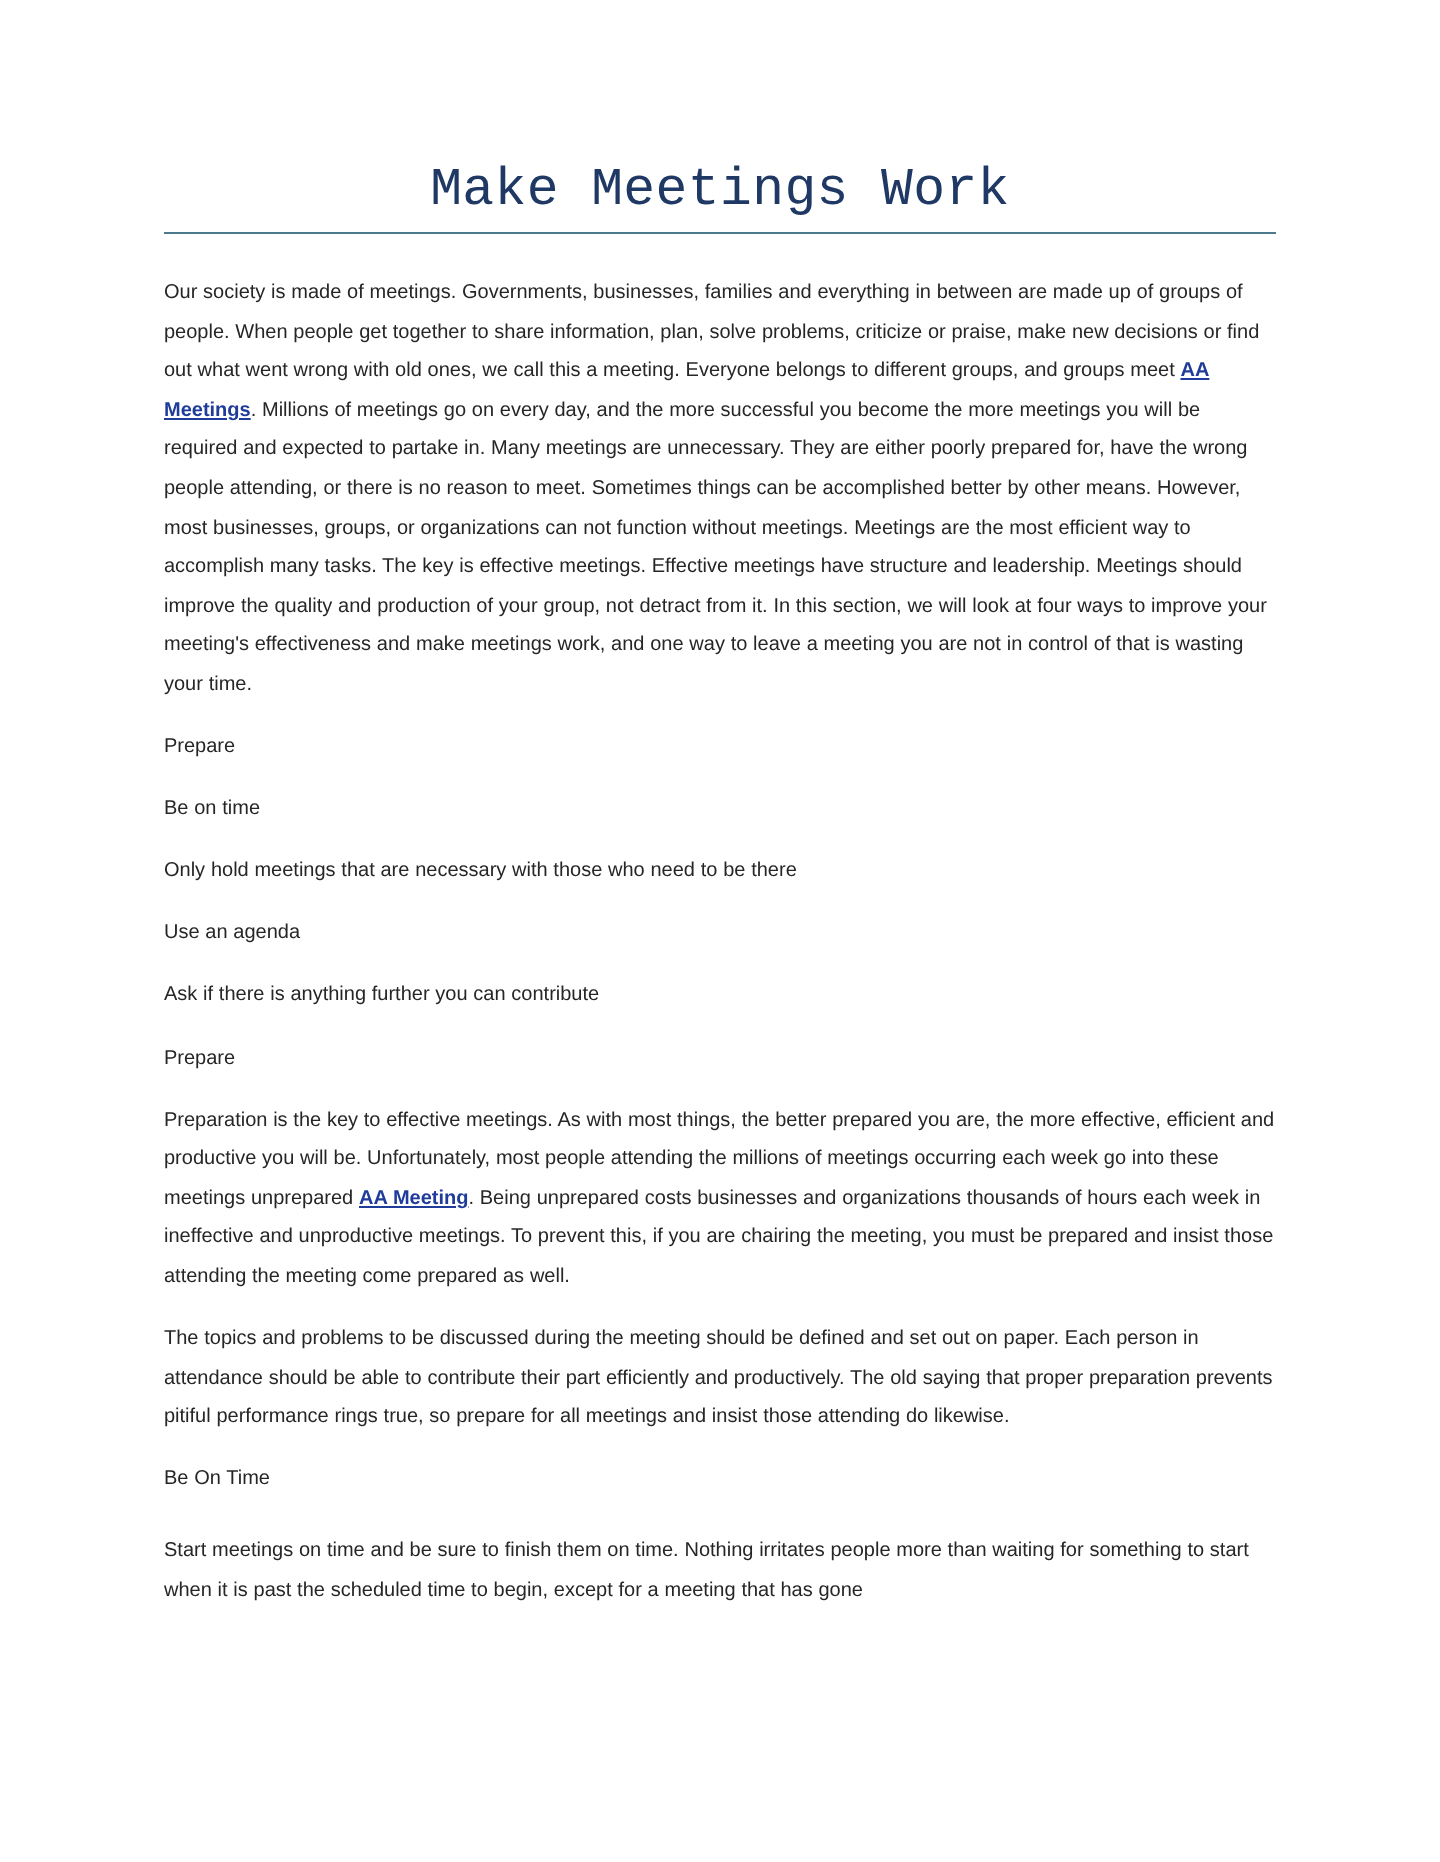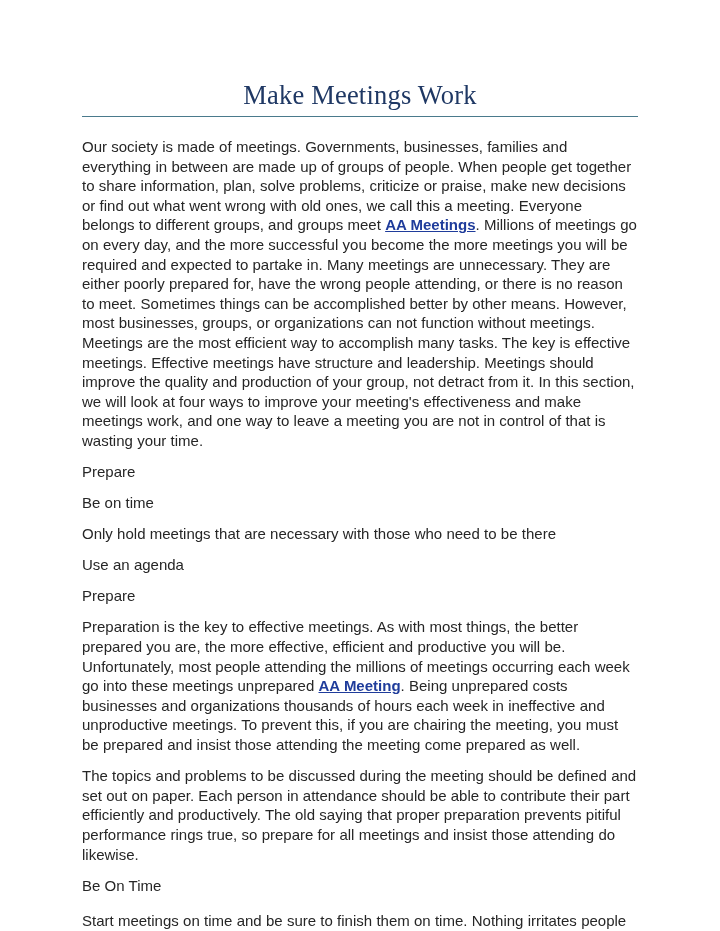--- a/index.html
+++ b/index.html
@@ -22,41 +22,41 @@
     background: #ffffff;
     box-sizing: border-box;
   }
   #content {
     position: absolute;
     left: 82px;
     top: 78px;
     width: 556px;
   }
   .doc-title {
-    font-family: Liberation Serif, serif;
+    font-family: Liberation Mono, monospace;
     font-size: 26.5px;
     font-weight: 400;
     line-height: 34px;
     color: #1F3864;
     text-align: center;
     margin: 0;
     padding: 0 0 4px 0;
     letter-spacing: 0.2px;
   }
   .title-rule {
     width: 556px;
     height: 0;
     border: none;
     border-top: 1.6px solid #4A7A8C;
     margin: 0 0 20px 0;
     padding: 0;
   }
   p.body-para {
     font-family: "Liberation Sans", sans-serif;
-    font-size: 15px;
+    font-size: 10px;
     line-height: 19.6px;
     color: #262626;
     margin: 0 0 11.5px 0;
     padding: 0;
     text-align: left;
     word-spacing: 0.1px;
   }
   p.body-para:last-child {
     margin-bottom: 0;
     margin-top: 16px;
@@ -80,20 +80,21 @@
     <p class="body-para"><span>Our society is made of meetings. Governments, businesses, families and everything in between are made up of groups of people. When people get together to share information, plan, solve problems, criticize or praise, make new decisions or find out what went wrong with old ones, we call this a meeting. Everyone belongs to different groups, and groups meet </span><a class="doc-link" href="#">AA Meetings</a><span>. Millions of meetings go on every day, and the more successful you become the more meetings you will be required and expected to partake in. Many meetings are unnecessary. They are either poorly prepared for, have the wrong people attending, or there is no reason to meet. Sometimes things can be accomplished better by other means. However, most businesses, groups, or organizations can not function without meetings. Meetings are the most efficient way to accomplish many tasks. The key is effective meetings. Effective meetings have structure and leadership. Meetings should improve the quality and production of your group, not detract from it. In this section, we will look at four ways to improve your meeting's effectiveness and make meetings work, and one way to leave a meeting you are not in control of that is wasting your time.</span></p>
 
     <p class="body-para">Prepare</p>
 
     <p class="body-para">Be on time</p>
 
     <p class="body-para">Only hold meetings that are necessary with those who need to be there</p>
 
     <p class="body-para">Use an agenda</p>
 
+    <p class="body-para">Ask if there is anything further you can contribute</p>
 
     <p class="body-para">Prepare</p>
 
     <p class="body-para"><span>Preparation is the key to effective meetings. As with most things, the better prepared you are, the more effective, efficient and productive you will be. Unfortunately, most people attending the millions of meetings occurring each week go into these meetings unprepared </span><a class="doc-link" href="#">AA Meeting</a><span>. Being unprepared costs businesses and organizations thousands of hours each week in ineffective and unproductive meetings. To prevent this, if you are chairing the meeting, you must be prepared and insist those attending the meeting come prepared as well.</span></p>
 
     <p class="body-para">The topics and problems to be discussed during the meeting should be defined and set out on paper. Each person in attendance should be able to contribute their part efficiently and productively. The old saying that proper preparation prevents pitiful performance rings true, so prepare for all meetings and insist those attending do likewise.</p>
 
     <p class="body-para">Be On Time</p>
 
     <p class="body-para">Start meetings on time and be sure to finish them on time. Nothing irritates people more than waiting for something to start when it is past the scheduled time to begin, except for a meeting that has gone</p>

